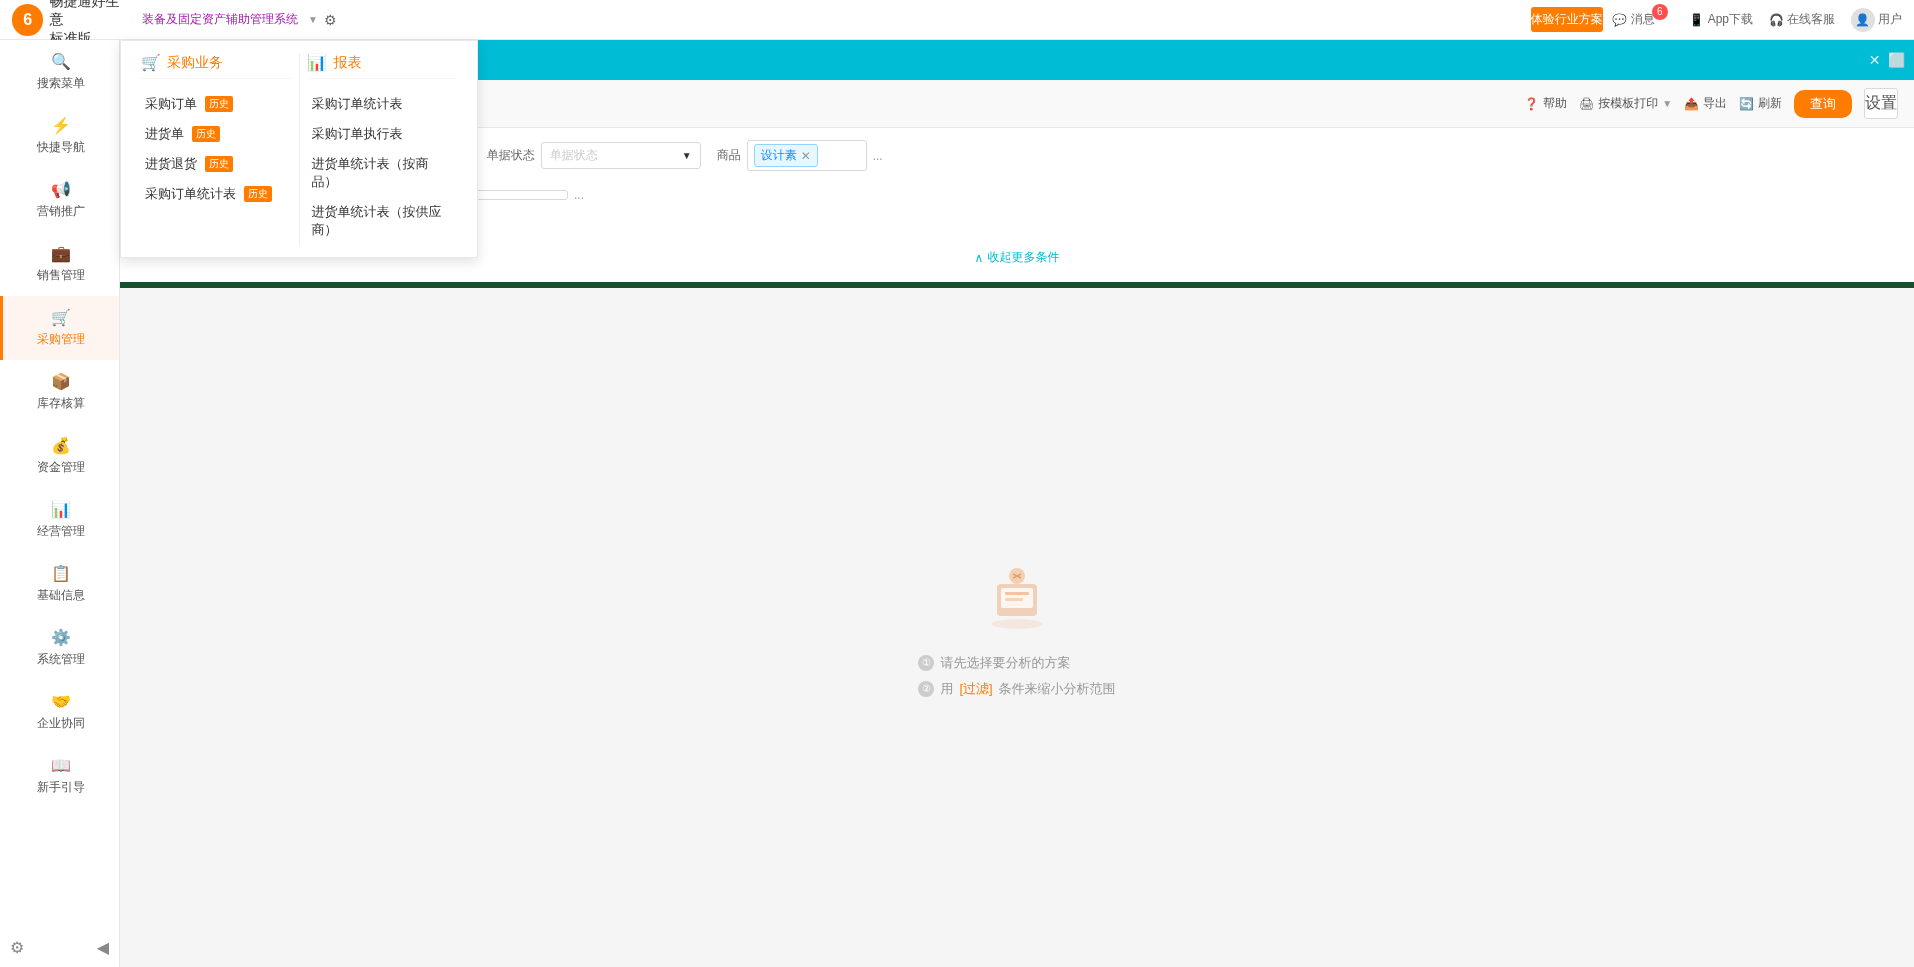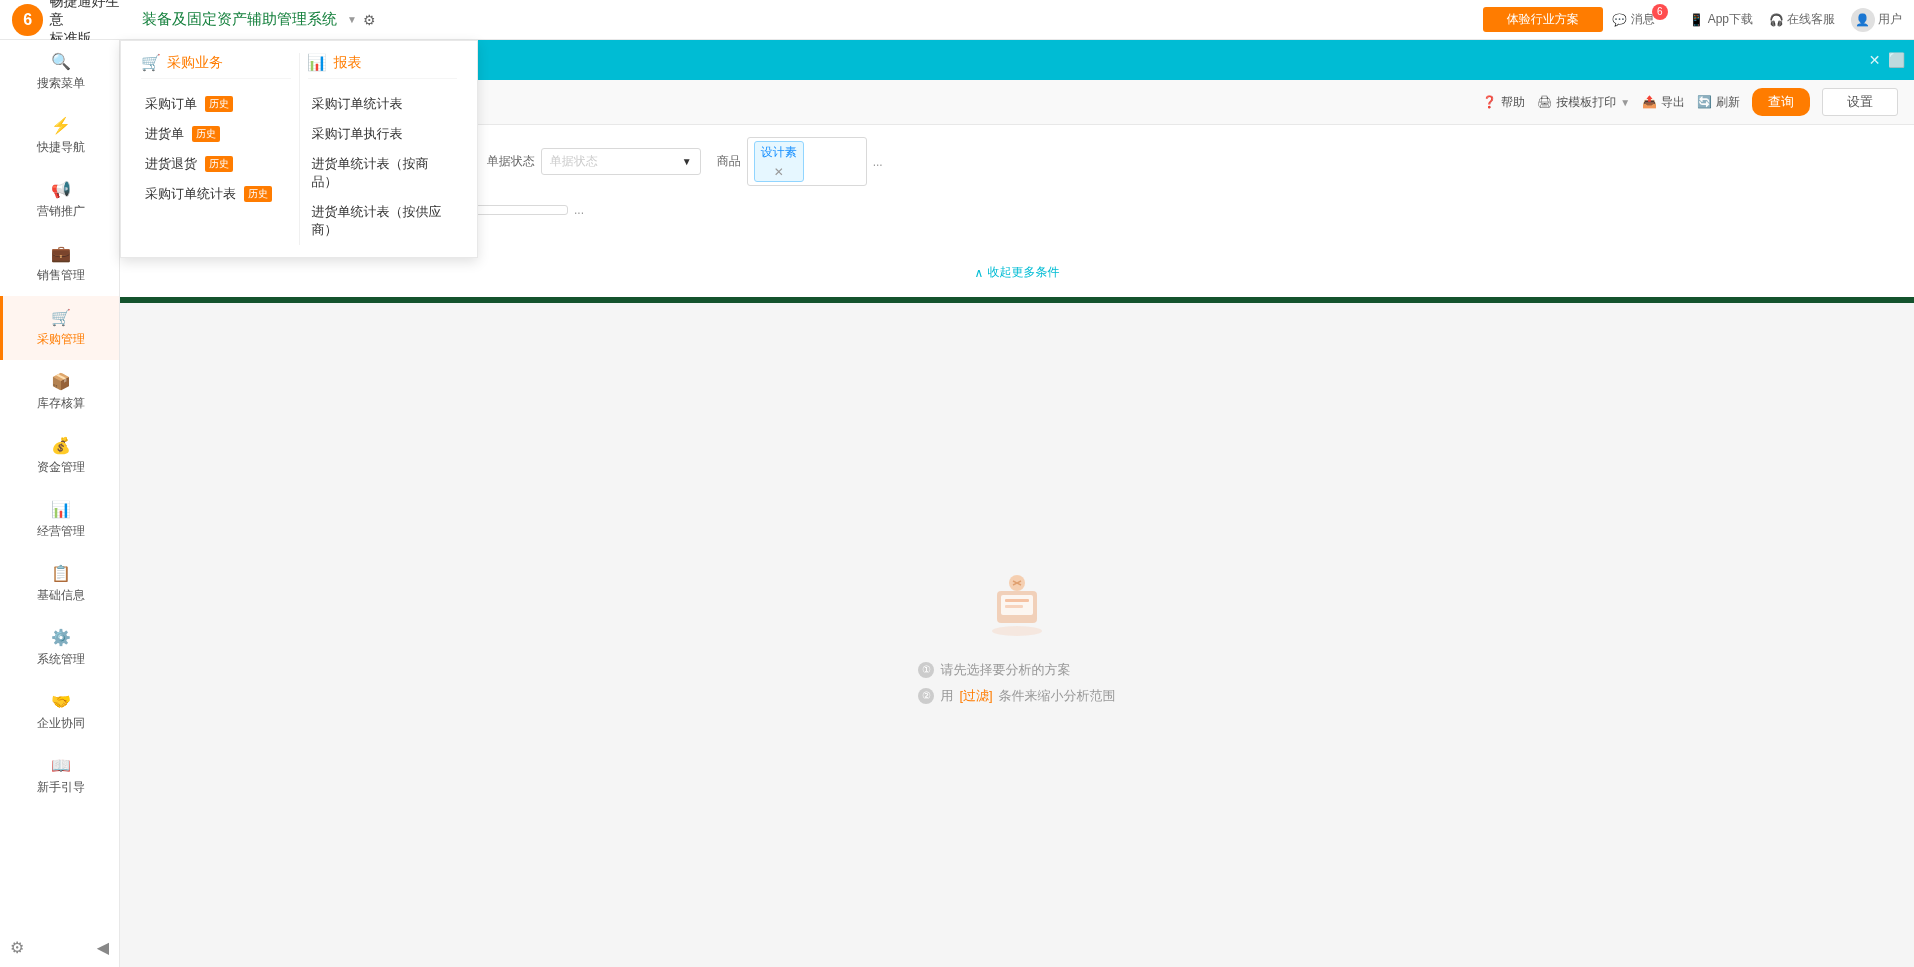--- a/index.html
+++ b/index.html
@@ -4,24 +4,24 @@
   <style>
     * { box-sizing: border-box; margin: 0; padding: 0; }
     body { font-family: "Microsoft YaHei", "PingFang SC", sans-serif; font-size: 13px; background: #f5f5f5; display: flex; flex-direction: column; height: 100vh; overflow: hidden; }
 
     
     .topbar { height: 40px; background: #fff; border-bottom: 1px solid #e8e8e8; display: flex; align-items: center; padding: 0 12px; gap: 10px; flex-shrink: 0; }
     .topbar-logo { display: flex; align-items: center; gap: 6px; width: 120px; }
     .logo-icon { width: 32px; height: 32px; background: #ff7c00; border-radius: 50%; display: flex; align-items: center; justify-content: center; color: white; font-size: 16px; font-weight: bold; }
     .logo-text { font-size: 14px; color: #333; line-height: 1.3; }
     .topbar-system { display: flex; align-items: center; gap: 6px; flex: 1; }
-    .system-name { font-size: 15px; color: #15803d; text-align: right; }
+    .system-name { font-size: 12px; color: #a21caf; text-align: right; }
     .topbar-actions { display: flex; align-items: center; gap: 16px; margin-left: auto; }
     .topbar-btn { font-size: 12px; color: #666; cursor: pointer; display: flex; align-items: center; gap: 3px; }
-    .topbar-industry { background: #ff7c00; color: white; border: none; padding: 4px 24px; border-radius: 3px; font-size: 12px; cursor: pointer; }
+    .topbar-industry { background: #ff7c00; color: white; border: none; padding: 4px 0; border-radius: 3px; font-size: 12px; cursor: pointer; }
     .badge { background: #ff4d4f; color: white; border-radius: 50%; width: 16px; height: 16px; font-size: 10px; display: flex; align-items: center; justify-content: center; position: relative; top: -8px; left: -6px; }
     .dropdown-arrow { color: #999; font-size: 10px; margin-left: 4px; }
     .settings-icon { color: #666; cursor: pointer; font-size: 14px; }
 
     
     .main-layout { display: flex; flex: 1; overflow: hidden; }
 
     
     .sidebar { width: 120px; background: #fff; border-right: 1px solid #e8e8e8; display: flex; flex-direction: column; overflow-y: auto; flex-shrink: 0; }
     .sidebar-item { padding: 12px 8px; display: flex; flex-direction: column; align-items: center; gap: 4px; cursor: pointer; color: #555; font-size: 12px; border-left: 3px solid transparent; }
@@ -37,30 +37,30 @@
     .tab { padding: 6px 16px; background: transparent; color: rgba(255,255,255,0.85); border-radius: 3px 3px 0 0; cursor: pointer; font-size: 13px; display: flex; align-items: center; gap: 6px; }
     .tab.active { background: #fff; color: #333; }
     .tab-close { font-size: 11px; color: #999; cursor: pointer; }
     .tab-bar-actions { margin-left: auto; display: flex; gap: 8px; align-items: center; }
     .tab-action-btn { color: rgba(255,255,255,0.85); cursor: pointer; font-size: 14px; }
 
     
     .page-toolbar { padding: 8px 16px; display: flex; align-items: center; justify-content: flex-end; gap: 12px; border-bottom: 1px solid #e8e8e8; background: #f9f9f9; flex-shrink: 0; }
     .toolbar-btn { display: flex; align-items: center; gap: 4px; font-size: 12px; color: #555; cursor: pointer; }
     .query-btn { background: #ff7c00; color: white; border: none; padding: 5px 16px; border-radius: 10px; font-size: 13px; cursor: pointer; }
-    .settings-btn { background: #fff; color: #555; border: 1px solid #d9d9d9; padding: 4px 24px; border-radius: 3px; font-size: 13px; cursor: pointer; }
+    .settings-btn { background: #fff; color: #555; border: 1px solid #d9d9d9; padding: 4px 0; border-radius: 3px; font-size: 16px; cursor: pointer; }
 
     
     .filter-area { padding: 12px 16px; border-bottom: 6px solid #14532d; background: #fff; flex-shrink: 0; }
     .filter-row { display: flex; align-items: center; gap: 16px; margin-bottom: 10px; flex-wrap: wrap; }
     .filter-item { display: flex; align-items: center; gap: 6px; }
     .filter-label { color: #666; font-size: 12px; white-space: nowrap; }
     .filter-input { border: 1px solid #d9d9d9; border-radius: 3px; padding: 4px 8px; font-size: 12px; color: #333; min-width: 120px; outline: none; }
     .filter-select { border: 1px solid #d9d9d9; border-radius: 3px; padding: 4px 8px; font-size: 12px; color: #333; min-width: 160px; display: flex; align-items: center; justify-content: space-between; cursor: pointer; }
-    .filter-tag { background: #e6f7ff; border: 1px solid #91d5ff; border-radius: 3px; padding: 2px 6px; font-size: 12px; color: #1890ff; display: flex; align-items: center; gap: 4px; flex-direction: column; }
+    .filter-tag { background: #e6f7ff; border: 1px solid #91d5ff; border-radius: 3px; padding: 2px 6px; font-size: 12px; color: #1890ff; display: flex; align-items: center; gap: 4px; }
     .filter-tag-close { cursor: pointer; color: #999; }
     .collapse-btn { display: flex; align-items: center; gap: 4px; color: #00bcd4; font-size: 12px; cursor: pointer; justify-content: center; padding: 4px; }
     .ellipsis { color: #999; font-size: 12px; cursor: pointer; }
     .filter-date { display: flex; align-items: center; gap: 4px; font-size: 12px; color: #333; }
     .date-link { color: #00bcd4; cursor: pointer; font-size: 12px; }
 
     
     .empty-state { display: flex; flex-direction: column; align-items: center; justify-content: center; padding: 60px 20px; flex: 1; }
     .empty-icon { width: 80px; height: 80px; margin-bottom: 16px; }
     .empty-tips { color: #999; font-size: 13px; line-height: 2; }

